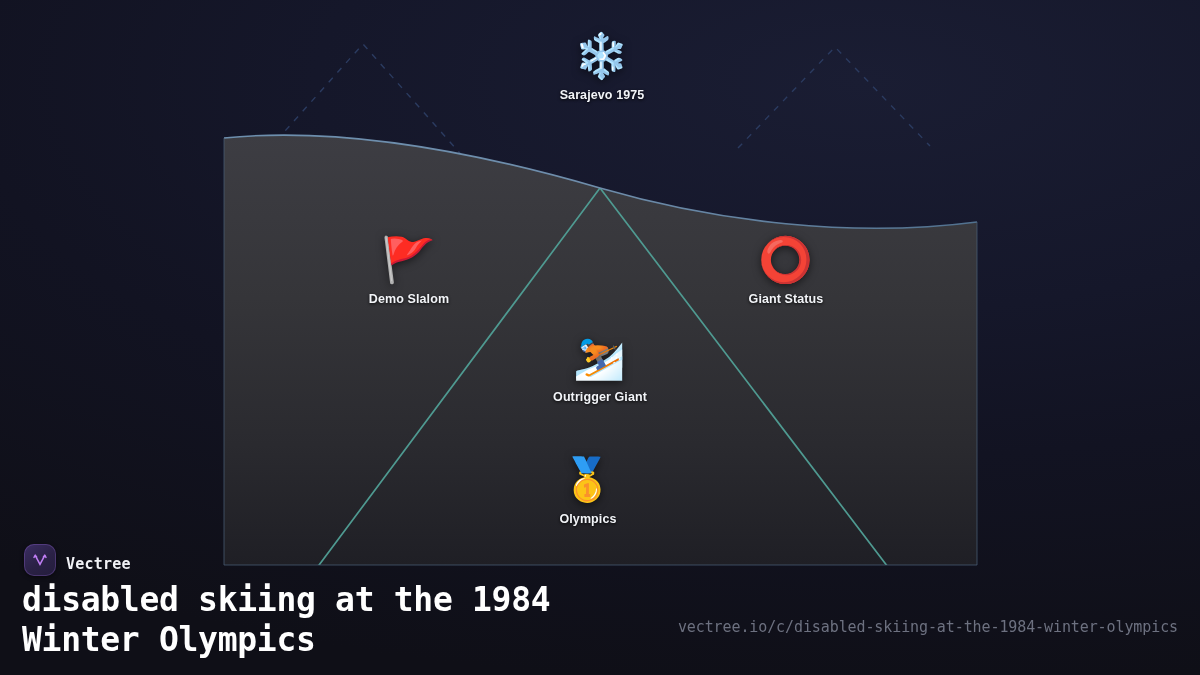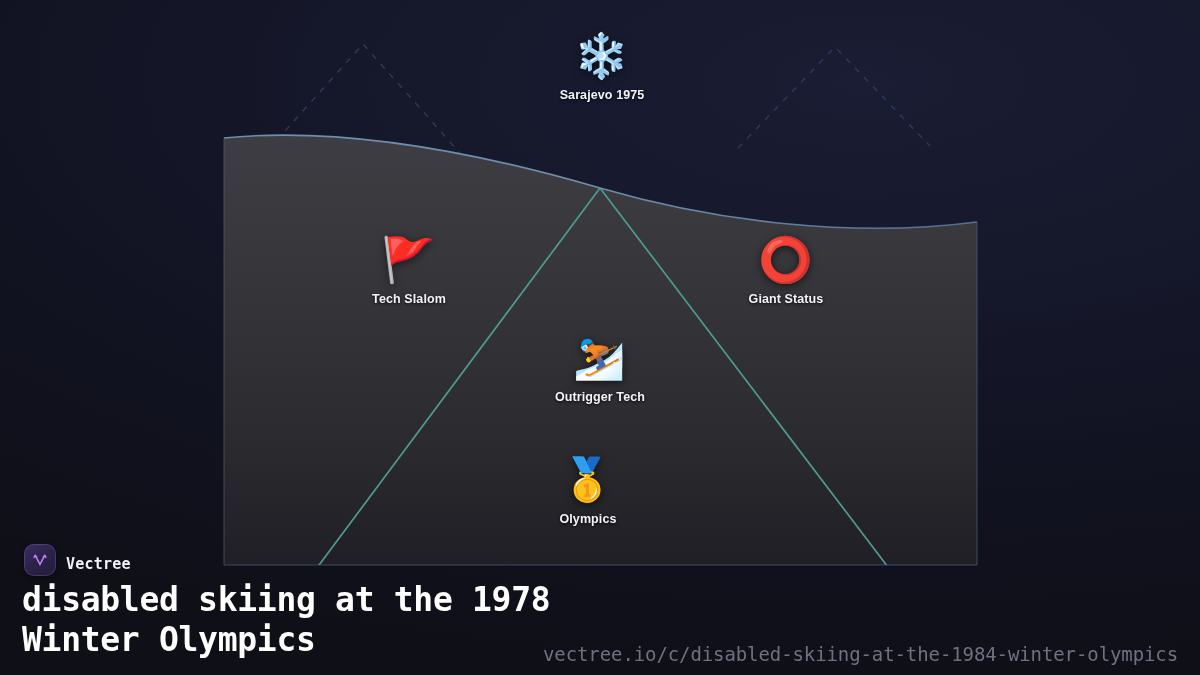--- a/index.html
+++ b/index.html
@@ -99,23 +99,23 @@
     font-size:33px;
     font-weight:bold;
     line-height:40px;
     color:#ffffff;
     letter-spacing:-.3px;
   }
 
   
   #site-url {
     position:absolute;
-    right:22px; top:643px;
+    right:22px; top:618px;
     font-family:"DejaVu Sans Mono", monospace;
-    font-size:19px;
+    font-size:15px;
     color:#6d7180;
     letter-spacing:-.1px;
     white-space:nowrap;
   }
 </style>
 </head>
 <body>
 
 <div id="stage">
 
@@ -155,48 +155,48 @@
 
   </div>
 
   <div class="node" id="node-sarajevo">
     <span class="glyph">❄️</span>
     <span class="caption">Sarajevo 1975</span>
   </div>
 
   <div class="node" id="node-slalom">
     <span class="glyph">🚩</span>
-    <span class="caption">Tech Slalom</span>
+    <span class="caption">Demo Slalom</span>
   </div>
 
   <div class="node" id="node-demo">
     <span class="glyph">⭕</span>
     <span class="caption">Giant Status</span>
   </div>
 
   <div class="node" id="node-outrigger">
     <span class="glyph small">⛷️</span>
-    <span class="caption">Outrigger Tech</span>
+    <span class="caption">Outrigger Giant</span>
   </div>
 
   <div class="node" id="node-medalists">
     <span class="glyph small">🥇</span>
     <span class="caption">Olympics</span>
   </div>
 
   <div id="brand">
     <span id="brand-mark">
       <svg width="18" height="18" viewBox="0 0 18 18" aria-hidden="true">
         <g fill="none" stroke="#c07ef5" stroke-width="1.5" stroke-linecap="round">
           <path d="M4.2,4.4 L9,13.4 L13.8,4.4"></path>
           <path d="M4.2,4.4 L3.0,6.4 M4.2,4.4 L5.6,6.1"></path>
           <path d="M13.8,4.4 L12.4,6.1 M13.8,4.4 L15.0,6.4"></path>
         </g>
       </svg>
     </span>
     <span id="brand-name">Vectree</span>
   </div>
 
-  <div id="headline">disabled skiing at the 1978 Winter Olympics</div>
+  <div id="headline">disabled skiing at the 1984 Winter Olympics</div>
 
   <div id="site-url">vectree.io/c/disabled-skiing-at-the-1984-winter-olympics</div>
 
 </div>
 
 </body></html>

